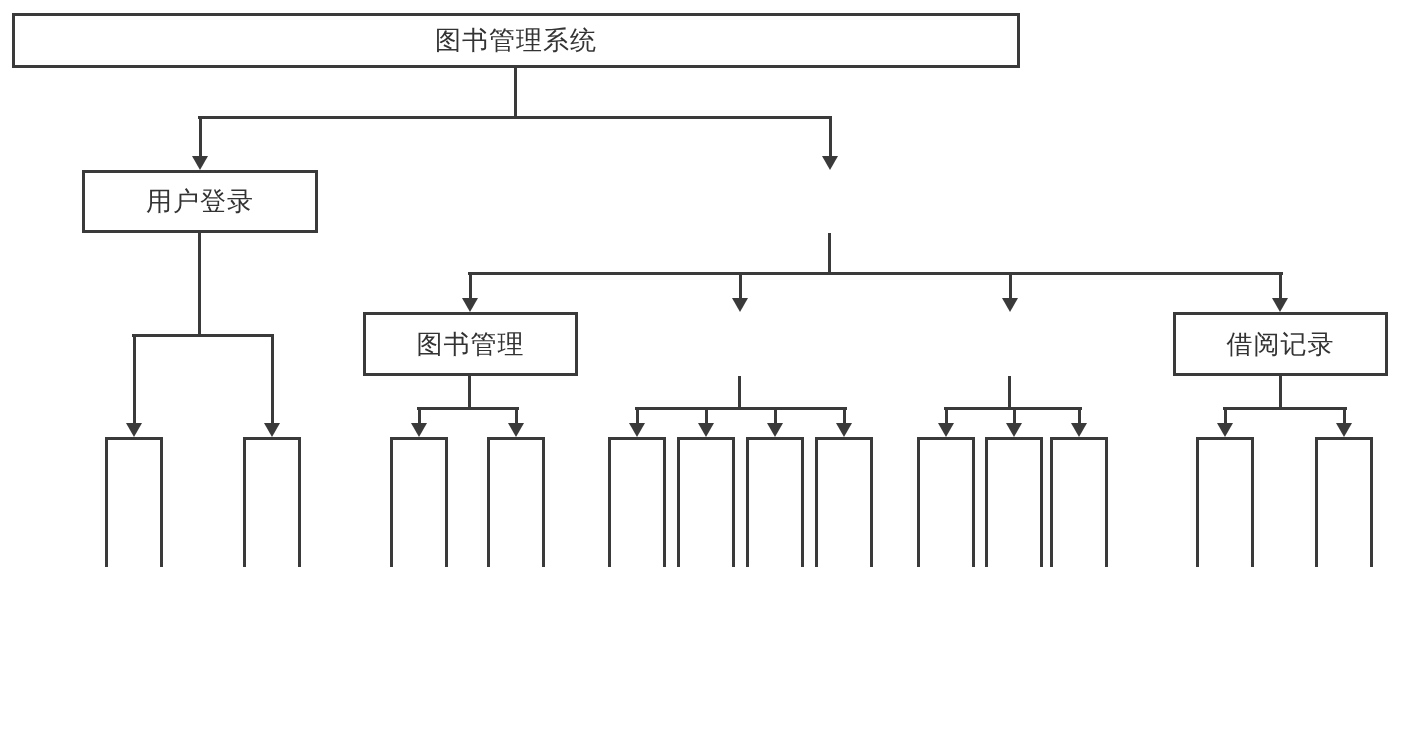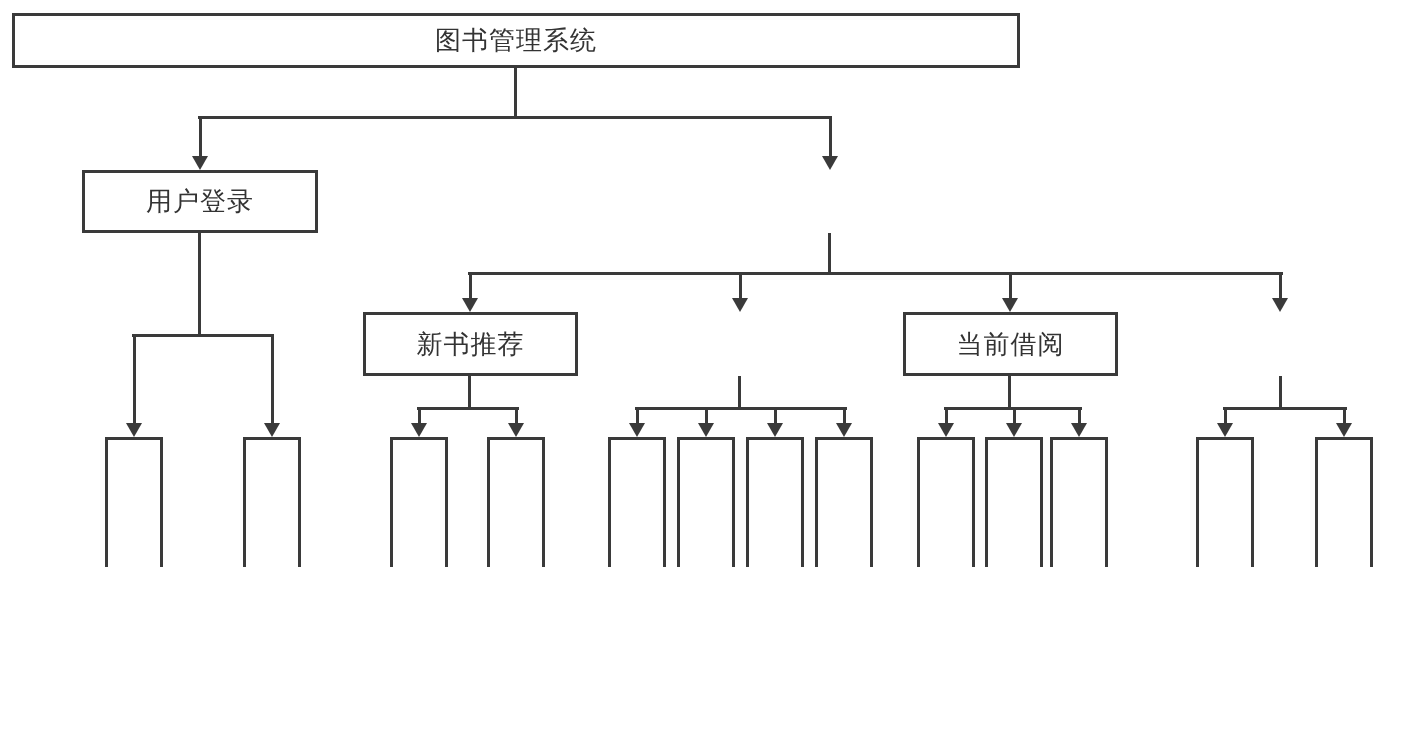--- a/index.html
+++ b/index.html
@@ -84,24 +84,24 @@
   <div class="arrow" style="left:264px;top:334px;height:103px"></div>
 
   <div class="vline" style="left:828px;top:233px;height:42px"></div>
   <div class="hline" style="left:468px;top:272px;width:815px"></div>
   <div class="arrow" style="left:462px;top:272px;height:40px"></div>
   <div class="arrow" style="left:732px;top:272px;height:40px"></div>
   <div class="arrow" style="left:1002px;top:272px;height:40px"></div>
   <div class="arrow" style="left:1272px;top:272px;height:40px"></div>
 
   <div class="box l3" style="left:363px">
-    <span>新书推荐</span>
+    <span>图书管理</span>
   </div>
-  <div class="box l3" style="left:903px">
-    <span>当前借阅</span>
+  <div class="box l3" style="left:1173px">
+    <span>借阅记录</span>
   </div>
 
   <div class="vline" style="left:468px;top:376px;height:34px"></div>
   <div class="hline" style="left:417px;top:407px;width:102px"></div>
   <div class="arrow" style="left:411px;top:407px;height:30px"></div>
   <div class="arrow" style="left:508px;top:407px;height:30px"></div>
 
   <div class="vline" style="left:738px;top:376px;height:34px"></div>
   <div class="hline" style="left:635px;top:407px;width:212px"></div>
   <div class="arrow" style="left:629px;top:407px;height:30px"></div>

